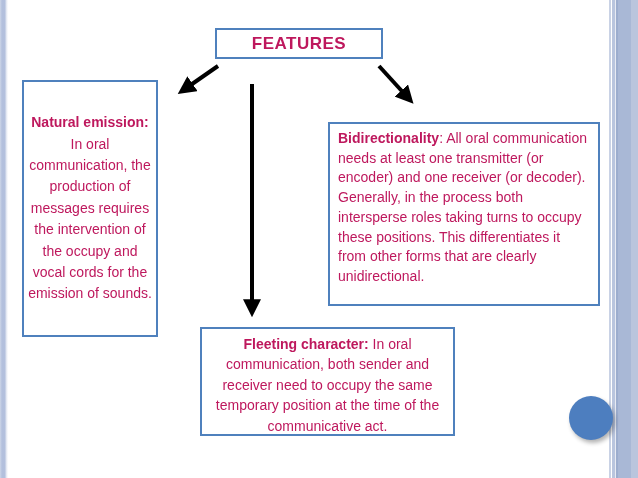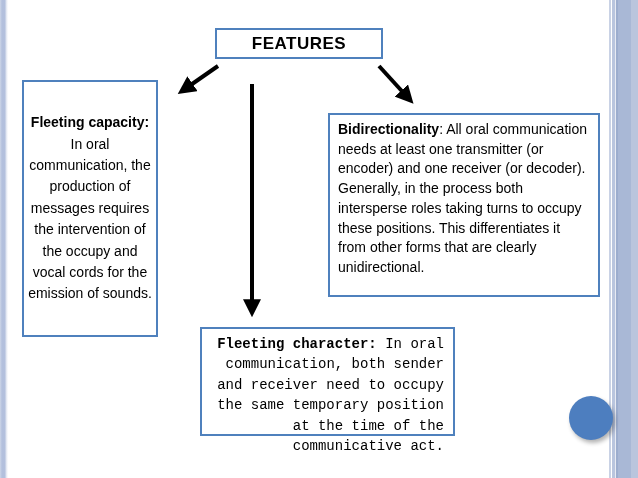--- a/index.html
+++ b/index.html
@@ -2,21 +2,21 @@
 <html><head>
 <meta charset="utf-8">
 <style>
   html,body{margin:0;padding:0;background:#888;}
   .slide{
     position:relative;
     width:638px;height:478px;
     background:#ffffff;
     overflow:hidden;
     font-family:"Liberation Sans","DejaVu Sans",sans-serif;
-    color:#000000;
+    color:#be185d;
   }
   
   .stripe-left{
     position:absolute;left:0;top:0;bottom:0;width:8px;
     background:linear-gradient(to right,
       #cdd6e8 0px,#b3c0dd 2px,#b3c0dd 5px,#dde3f0 6px,#ffffff 8px);
   }
   .stripe-right{
     position:absolute;right:0;top:0;bottom:0;width:30px;
     background:linear-gradient(to right,
@@ -48,31 +48,30 @@
     font-size:17px;font-weight:bold;letter-spacing:0.5px;
   }
   .natural-box{
     left:22px;top:80px;width:136px;height:257px;
     display:flex;align-items:center;justify-content:center;
     text-align:center;
     padding:4px 2px;
     line-height:21.4px;
   }
   .bidirectional-box{
-    left:328px;top:113px;width:272px;height:184px;
+    left:328px;top:122px;width:272px;height:184px;
     padding:5px 8px;
     line-height:19.7px;
     text-align:left;
   }
   .fleeting-box{
     left:200px;top:327px;width:255px;height:109px;
     padding:5px 9px;
     line-height:20.4px;
-    text-align:right;
-    font-family:Liberation Mono, monospace;
+    text-align:center;
   }
   .arrows{position:absolute;left:0;top:0;width:638px;height:478px;pointer-events:none;}
 </style>
 </head>
 <body>
 
 <div class="slide">
 
   <div class="stripe-left"></div>
   <div class="stripe-right"></div>
@@ -87,21 +86,21 @@
     <line x1="218" y1="66" x2="182" y2="91" stroke="#000" stroke-width="4" marker-end="url(#ah)"></line>
     <line x1="252" y1="84" x2="252" y2="312" stroke="#000" stroke-width="4" marker-end="url(#ah)"></line>
     <line x1="379" y1="66" x2="410" y2="100" stroke="#000" stroke-width="4" marker-end="url(#ah)"></line>
   </svg>
 
   <div class="box title-box">
     <span>FEATURES</span>
   </div>
 
   <div class="box natural-box">
-    <span><b>Fleeting capacity:</b><span> In oral communication, the production of messages requires the intervention of the occupy and vocal cords for the emission of sounds.</span></span>
+    <span><b>Natural emission:</b><span> In oral communication, the production of messages requires the intervention of the occupy and vocal cords for the emission of sounds.</span></span>
   </div>
 
   <div class="box bidirectional-box">
     <span><b>Bidirectionality</b><span>: All oral communication needs at least one transmitter (or encoder) and one receiver (or decoder). Generally, in the process both intersperse roles taking turns to occupy these positions. This differentiates it from other forms that are clearly unidirectional.</span></span>
   </div>
 
   <div class="box fleeting-box">
     <span><b>Fleeting character:</b><span> In oral communication, both sender and receiver need to occupy the same temporary position at the time of the communicative act.</span></span>
   </div>
 

